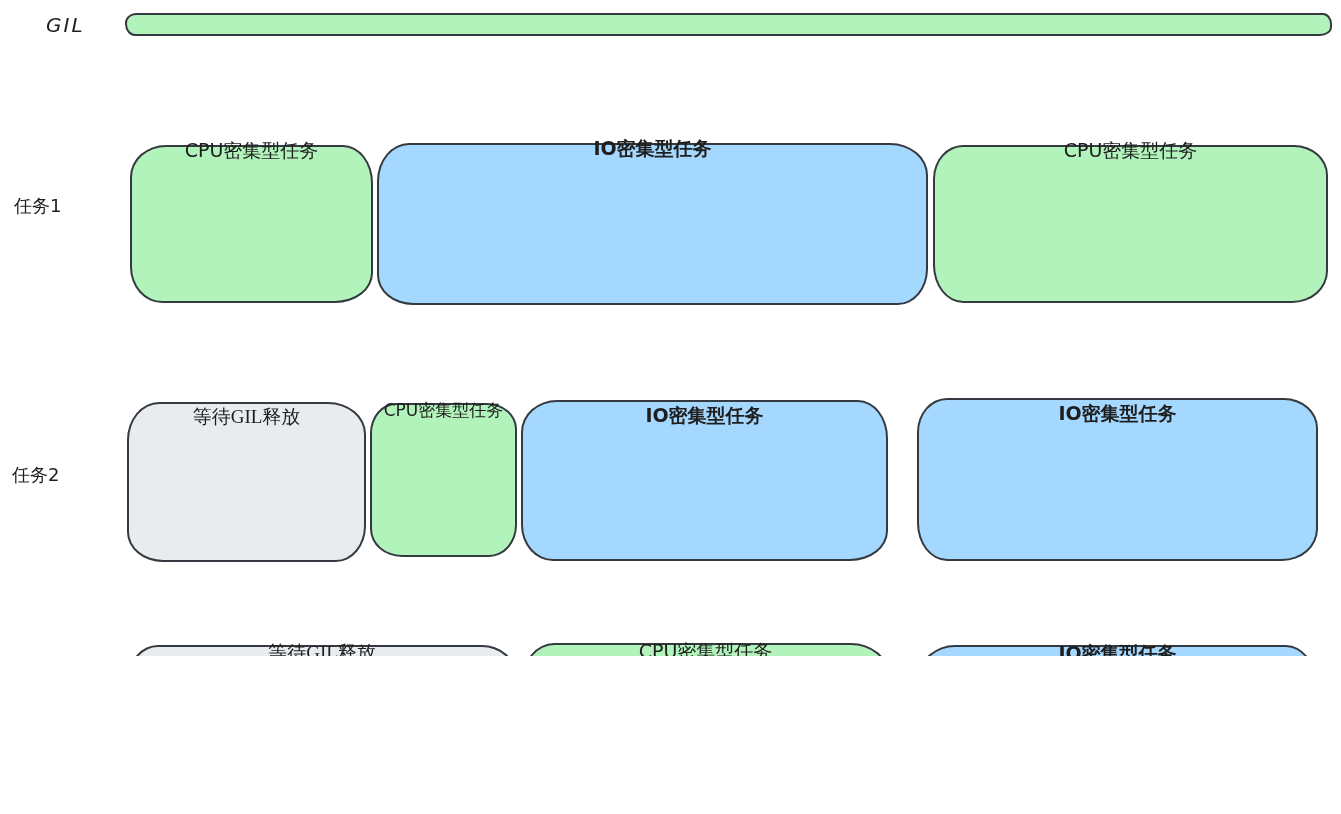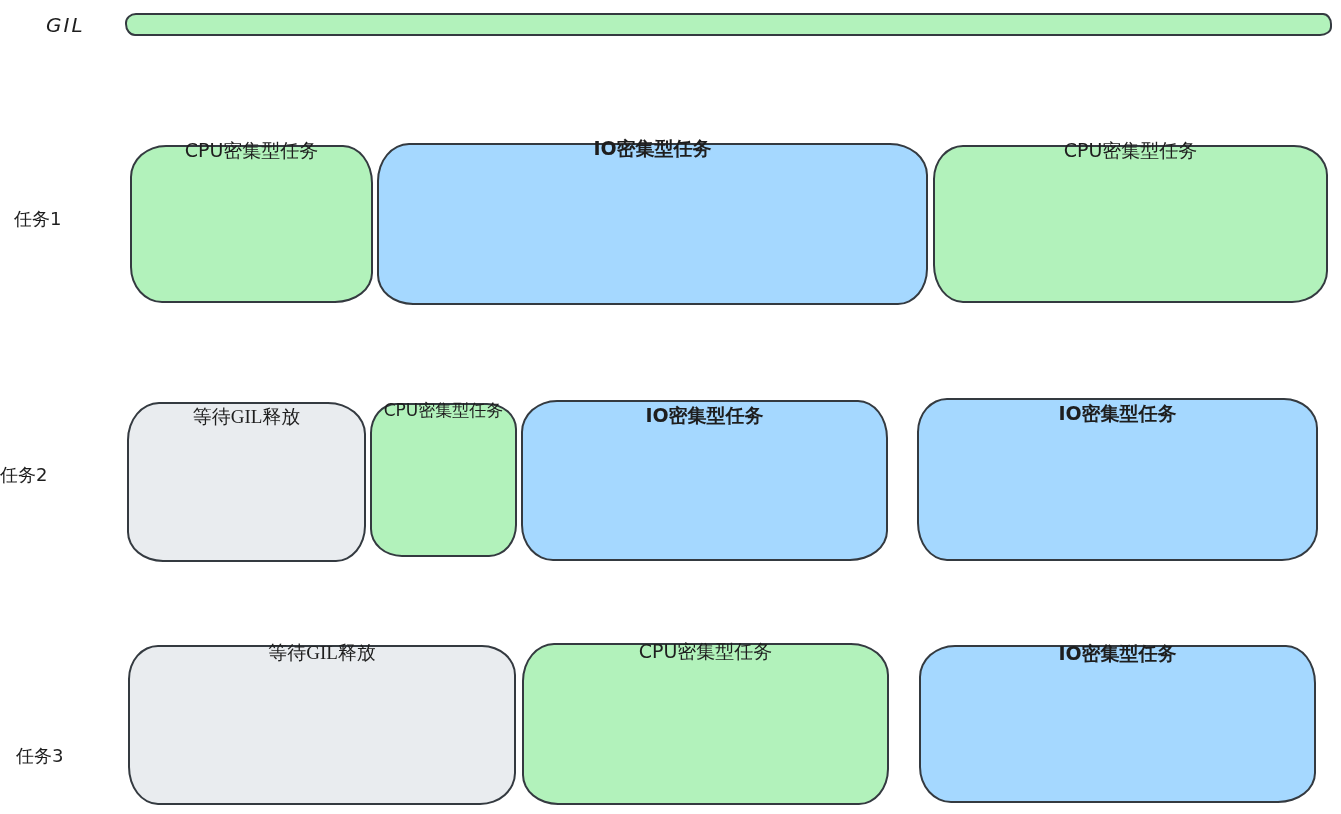--- a/index.html
+++ b/index.html
@@ -9,21 +9,21 @@
     --gil: #b2f2bb;
     --stroke: #343a40;
     --text: #1e1e1e;
     --bg: #ffffff;
   }
   * { margin: 0; padding: 0; box-sizing: border-box; }
   html, body { background: var(--bg); }
   .canvas {
     position: relative;
     width: 1341px;
-    height: 814px;
+    height: 656px;
     background: var(--bg);
     overflow: hidden;
     font-family: "DejaVu Sans", "Liberation Sans", sans-serif;
     color: var(--text);
   }
   .side-label {
     position: absolute;
     font-size: 18px;
     line-height: 24px;
     color: var(--text);
@@ -67,33 +67,33 @@
   .r-d { border-radius: 26px 30px 28px 32px / 30px 26px 32px 28px; }
 </style>
 </head>
 <body>
 
 <div class="canvas">
 
   <div class="side-label gil-label" style="left:46px; top:13px;">GIL</div>
   <div class="block gil-bar" style="left:125px; top:13px; width:1207px; height:23px;"></div>
 
-  <div class="side-label" style="left:14px; top:207px;text-align:center;">任务1</div>
+  <div class="side-label" style="left:14px; top:194px;text-align:center;">任务1</div>
 
   <div class="block cpu r-a" style="left:130px; top:145px; width:243px; height:158px;">
     <span class="block-label up10">CPU密集型任务</span>
   </div>
   <div class="block io r-b" style="left:377px; top:143px; width:551px; height:162px;">
     <span class="block-label up10">IO密集型任务</span>
   </div>
   <div class="block cpu r-c" style="left:933px; top:145px; width:395px; height:158px;">
     <span class="block-label up10">CPU密集型任务</span>
   </div>
 
-  <div class="side-label" style="left:0; top:463px;text-align:center;">任务2</div>
+  <div class="side-label" style="left:12px; top:463px;text-align:center;">任务2</div>
 
   <div class="block wait r-b" style="left:127px; top:402px; width:239px; height:160px;">
     <span class="block-label">等待GIL释放</span>
   </div>
   <div class="block cpu r-d" style="left:370px; top:403px; width:147px; height:154px;">
     <span class="block-label small up8">CPU密集型任务</span>
   </div>
   <div class="block io r-a" style="left:521px; top:400px; width:367px; height:161px;">
     <span class="block-label">IO密集型任务</span>
   </div>

